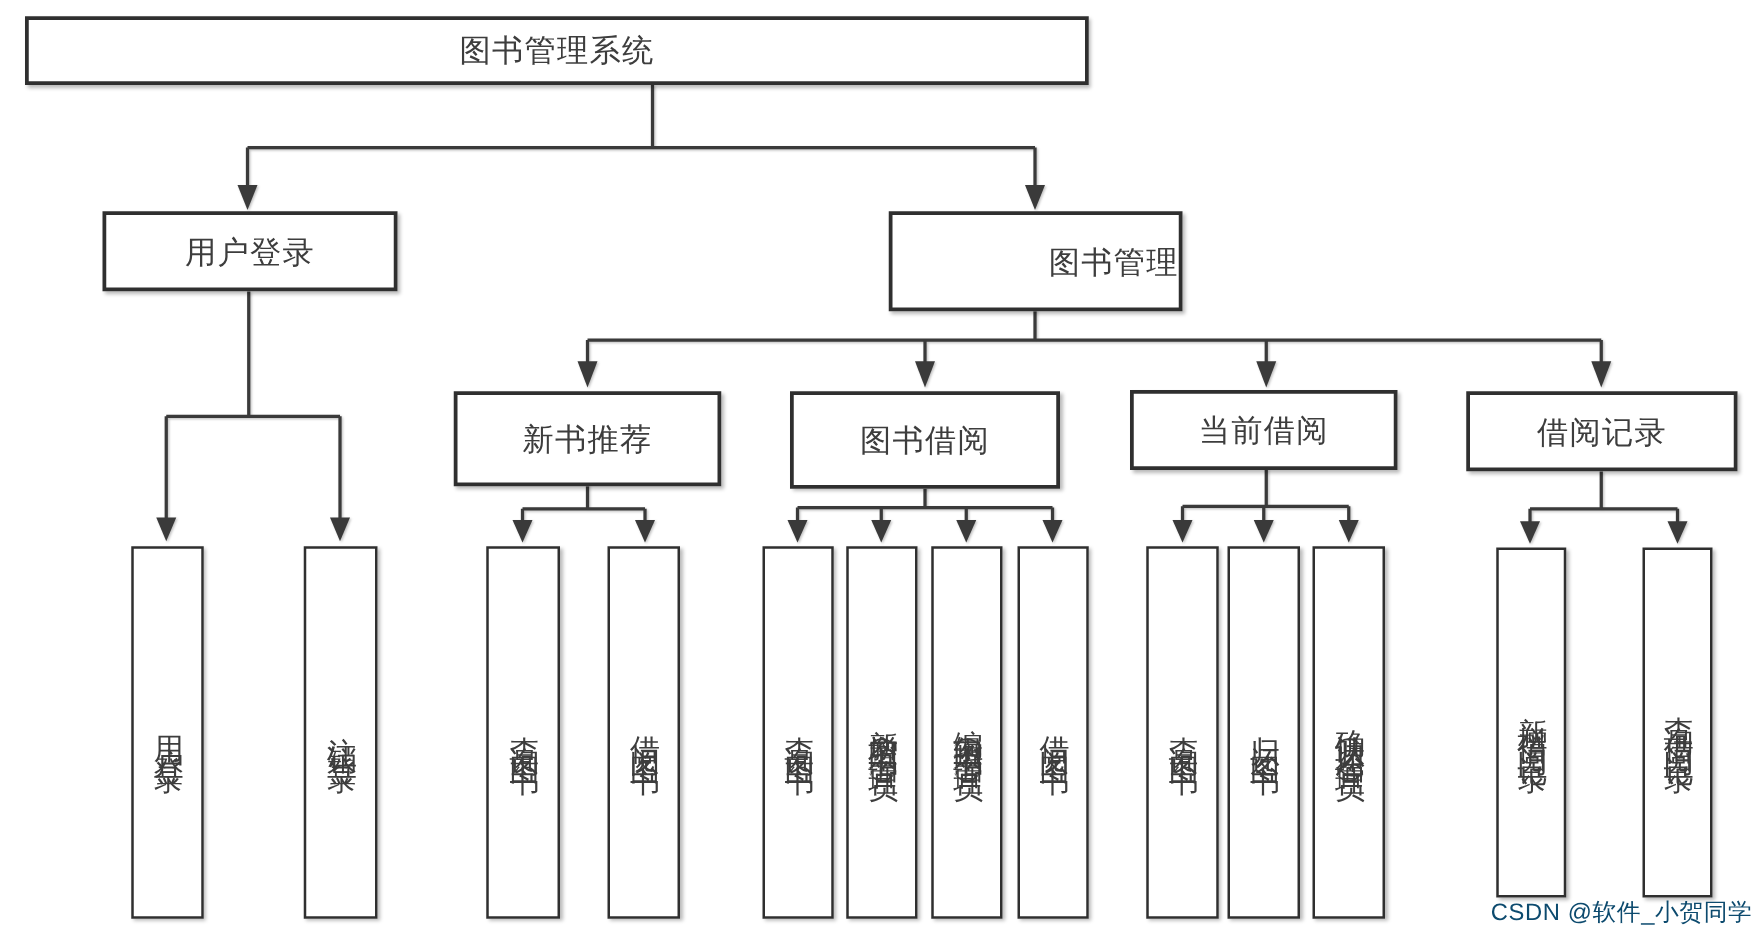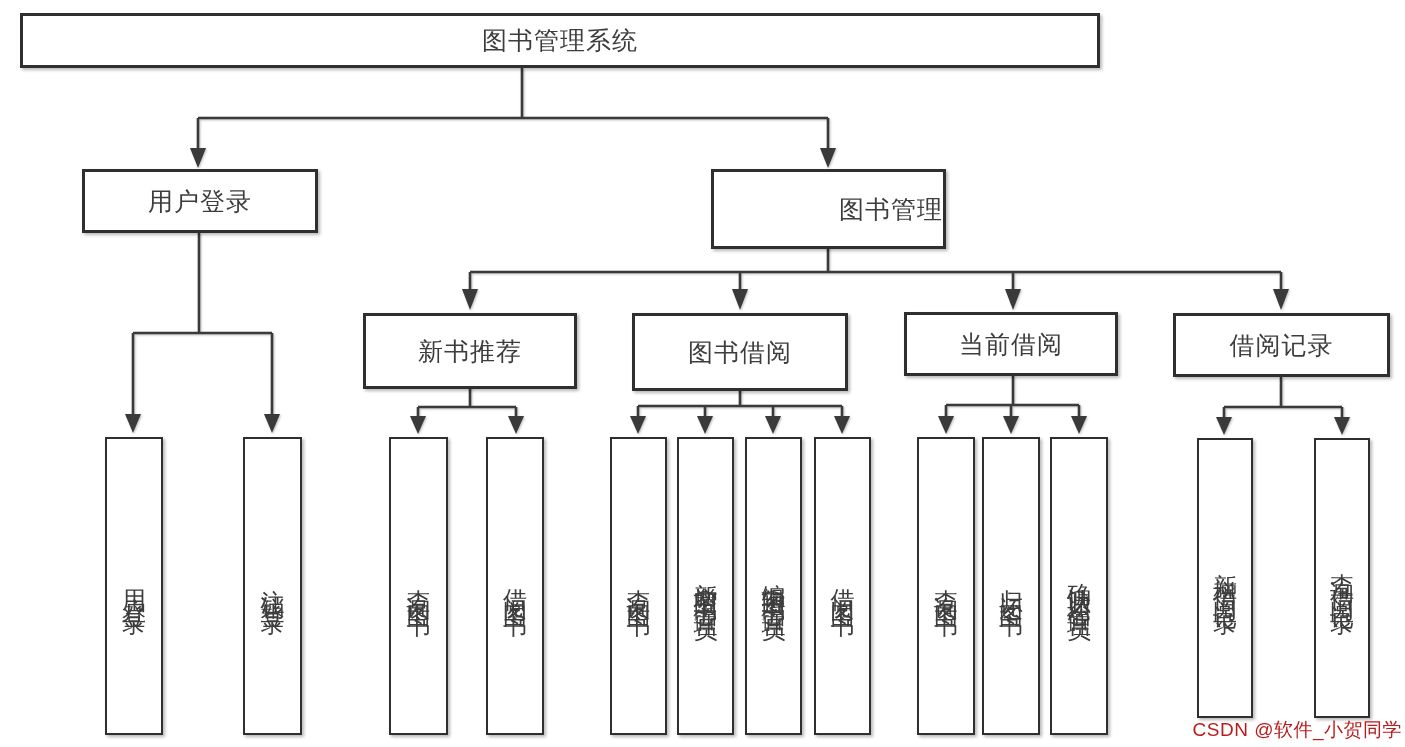--- a/index.html
+++ b/index.html
@@ -33,21 +33,21 @@
     font-size:24px;letter-spacing:0;
   }
   .vtext{
     writing-mode:vertical-rl;
     text-orientation:mixed;
     letter-spacing:8px;
     line-height:1;
   }
   .vlong{letter-spacing:5px;}
   
-  .n-root{left:20px;top:13px;width:1080px;height:55px;}
+  .n-root{left:20px;top:13px;width:851px;height:55px;}
   .n-l2a{left:82px;top:169px;width:236px;height:64px;}
   .n-l2b{left:711px;top:169px;width:235px;height:80px;justify-content:flex-end;}
   .n-l3a{left:363px;top:313px;width:214px;height:76px;}
   .n-l3b{left:632px;top:313px;width:216px;height:78px;}
   .n-l3c{left:904px;top:312px;width:214px;height:64px;}
   .n-l3d{left:1173px;top:313px;width:217px;height:64px;}
   .n-a1{left:105px;top:437px;width:58px;height:298px;}
   .n-a2{left:243px;top:437px;width:59px;height:298px;}
   .n-b1{left:389px;top:437px;width:59px;height:298px;}
   .n-b2{left:486px;top:437px;width:58px;height:298px;}
@@ -55,21 +55,21 @@
   .n-c2{left:677px;top:437px;width:57px;height:298px;}
   .n-c3{left:745px;top:437px;width:57px;height:298px;}
   .n-c4{left:814px;top:437px;width:57px;height:298px;}
   .n-d1{left:917px;top:437px;width:58px;height:298px;}
   .n-d2{left:982px;top:437px;width:58px;height:298px;}
   .n-d3{left:1050px;top:437px;width:58px;height:298px;}
   .n-e1{left:1197px;top:438px;width:56px;height:280px;}
   .n-e2{left:1314px;top:438px;width:56px;height:280px;}
   .watermark{
     position:absolute;right:3px;bottom:4px;
-    font-size:19px;color:#b91c1c;letter-spacing:0.5px;
+    font-size:19px;color:#0c4a6e;letter-spacing:0.5px;
     white-space:nowrap;
   }
 </style>
 </head>
 <body>
 
 <div class="canvas">
 
   <svg class="wires" viewBox="0 0 1405 747" aria-hidden="true">
 

